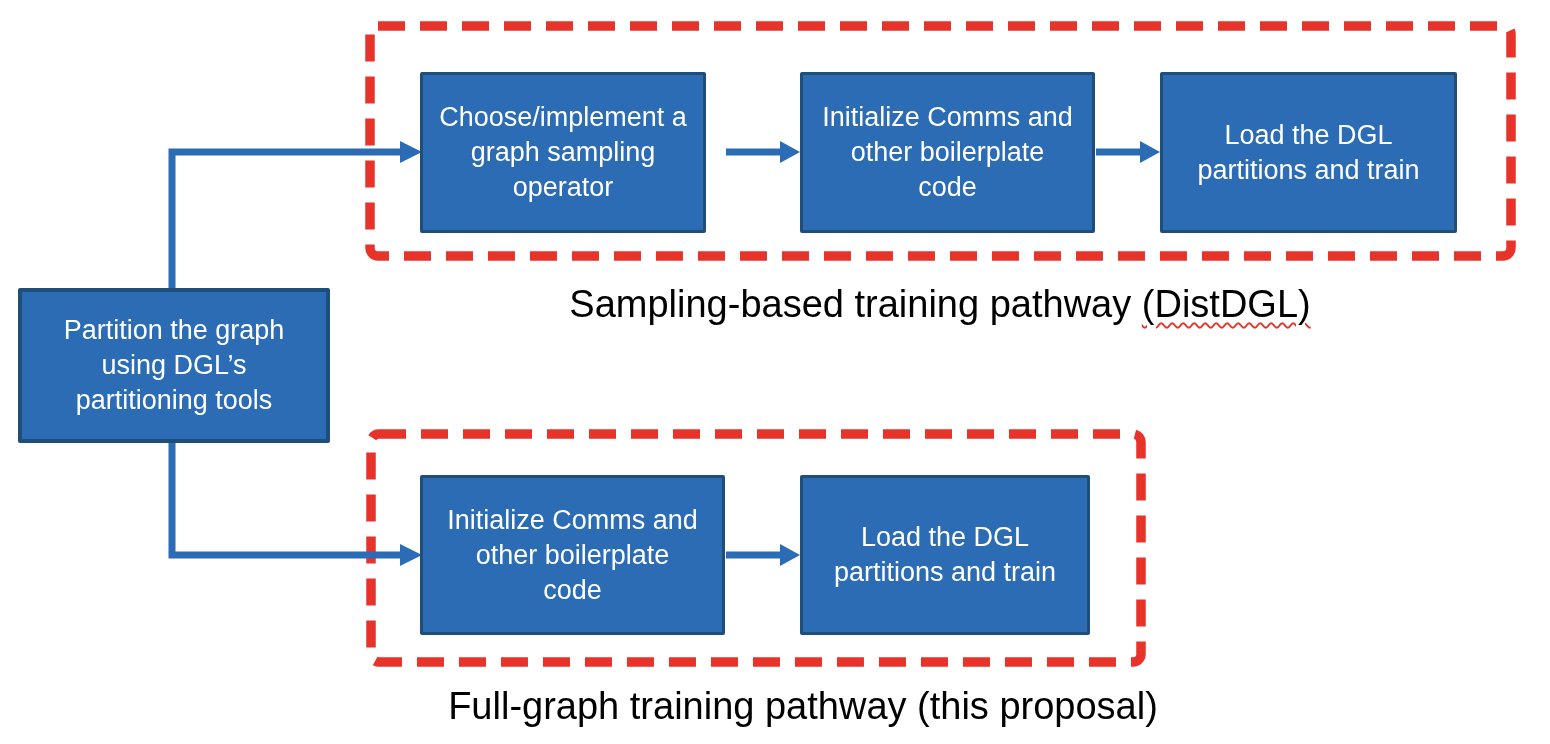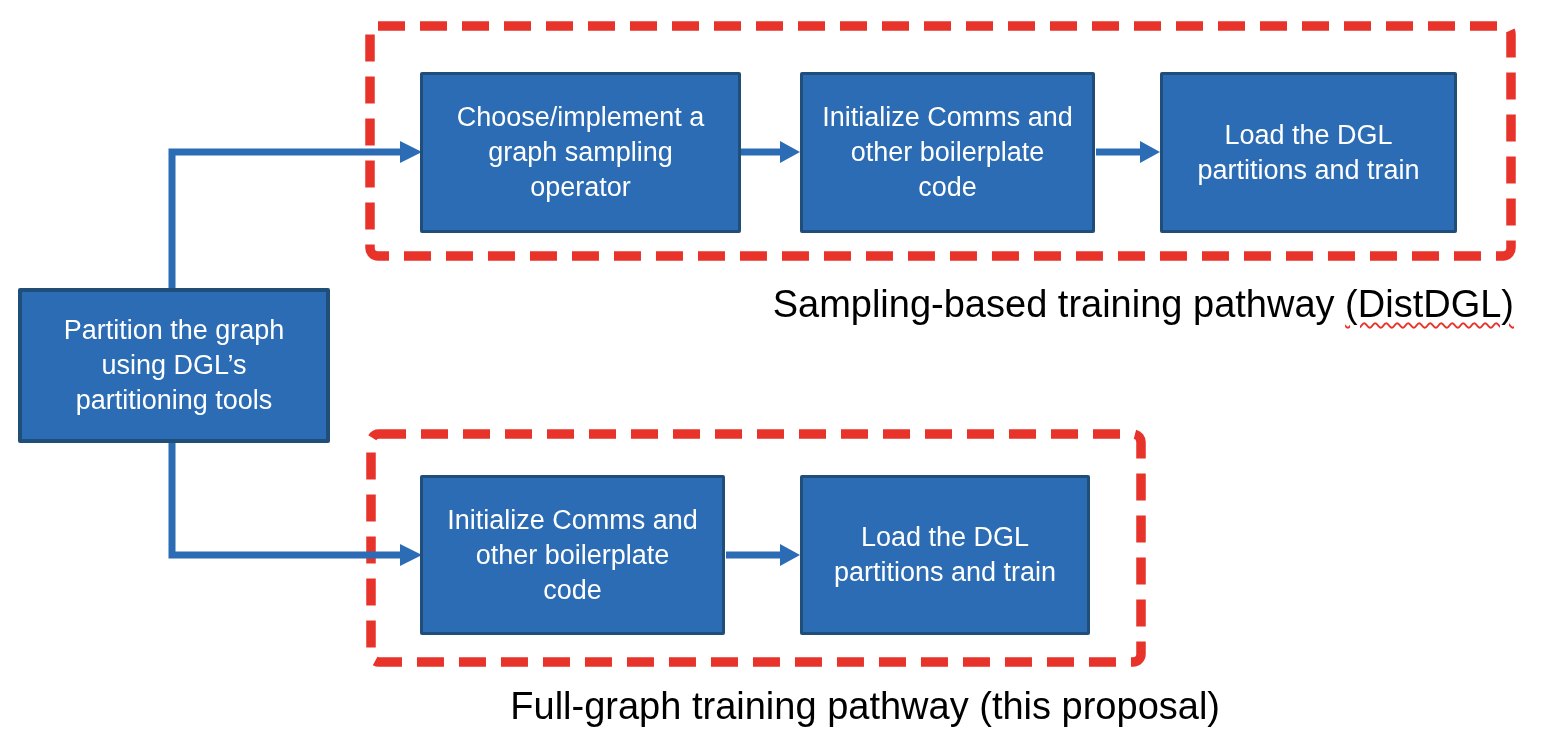--- a/index.html
+++ b/index.html
@@ -60,42 +60,42 @@
     line-height: 35px;
   }
 
   .node.root { border-width: 4px; text-align: center; }
 
   .caption {
     position: absolute;
     color: var(--caption-text);
     font-size: 38px;
     line-height: 44px;
-    text-align: right;
+    text-align: center;
     white-space: nowrap;
   }
 
   .misspelled {
     text-decoration: underline;
     text-decoration-style: wavy;
     text-decoration-color: var(--spellcheck);
     text-decoration-thickness: 2px;
     text-underline-offset: 5px;
   }
 
   
   #node-root        { left: 18px;   top: 288px; width: 312px; height: 155px; }
-  #node-s1          { left: 420px;  top: 72px;  width: 321px; height: 161px; }
+  #node-s1          { left: 420px;  top: 72px;  width: 286px; height: 161px; }
   #node-s2          { left: 800px;  top: 72px;  width: 295px; height: 161px; }
   #node-s3          { left: 1160px; top: 72px;  width: 297px; height: 161px; }
   #node-f1          { left: 420px;  top: 475px; width: 305px; height: 160px; }
   #node-f2          { left: 800px;  top: 475px; width: 290px; height: 160px; }
 
   #caption-sampling  { left: 366px; top: 282px; width: 1148px; }
-  #caption-fullgraph { left: 370px; top: 684px; width: 850px;  }
+  #caption-fullgraph { left: 378px; top: 684px; width: 850px;  }
 </style>
 </head>
 <body>
 
 <div class="canvas">
 
   <svg class="layer" viewBox="0 0 1550 744" aria-hidden="true">
     <rect class="dashed-rect" x="370" y="26" width="1141" height="230" rx="8"></rect>
     <rect class="dashed-rect" x="371" y="434" width="770" height="228" rx="8"></rect>
   </svg>

